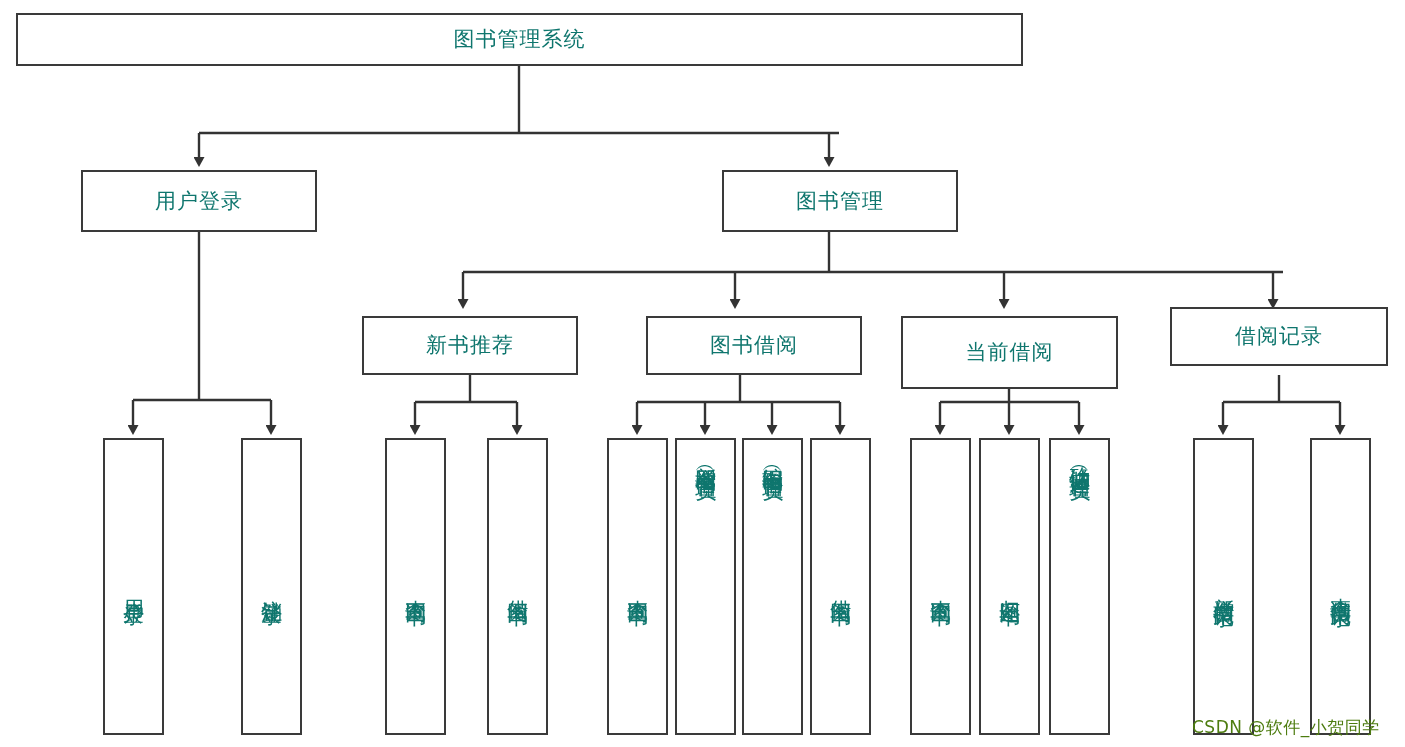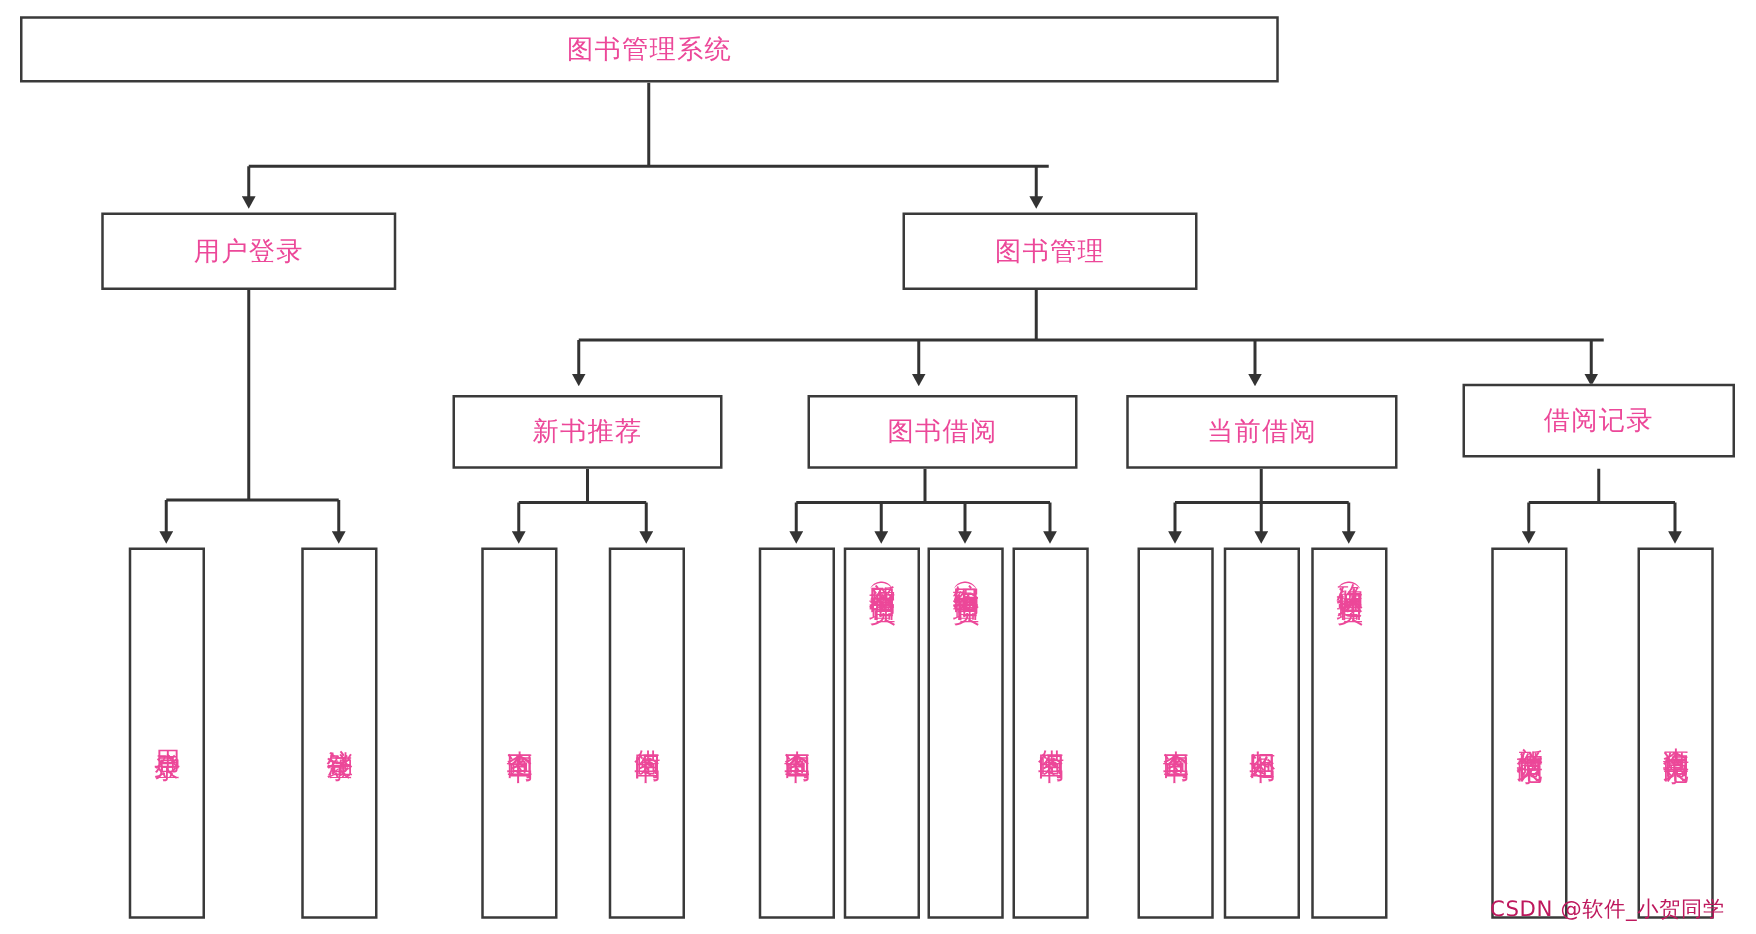--- a/index.html
+++ b/index.html
@@ -21,21 +21,21 @@
     pointer-events:none;
   }
   .node{
     position:absolute;
     box-sizing:border-box;
     background:#ffffff;
     border:2px solid #3a3a3a;
     display:flex;
     align-items:center;
     justify-content:center;
-    color:#ec4899;
+    color:#0f766e;
     z-index:2;
   }
   .node.h{
     font-size:21px;
     letter-spacing:1px;
     line-height:1;
   }
   .node.v{
     font-size:21px;
     letter-spacing:2px;
@@ -49,21 +49,21 @@
   }
   .node.v.mid{
     justify-content:center;
     padding-top:0;
   }
   #watermark{
     position:absolute;
     left:1192px;
     top:716px;
     font-size:17px;
-    color:#be185d;
+    color:#4d7c0f;
     letter-spacing:0.5px;
     white-space:nowrap;
     z-index:5;
     font-family:"DejaVu Sans","Liberation Sans",sans-serif;
   }
 </style>
 </head>
 <body>
 
 <div id="stage">
@@ -118,21 +118,21 @@
     </g>
   </svg>
 
   <div class="node h" style="left:16px;top:13px;width:1007px;height:53px;">图书管理系统</div>
 
   <div class="node h" style="left:81px;top:170px;width:236px;height:62px;">用户登录</div>
   <div class="node h" style="left:711px;top:170px;width:236px;height:62px;margin-left:11px;">图书管理</div>
 
   <div class="node h" style="left:362px;top:316px;width:216px;height:59px;text-align:center;">新书推荐</div>
   <div class="node h" style="left:632px;top:316px;width:216px;height:59px;margin-left:14px;">图书借阅</div>
-  <div class="node h" style="left:901px;top:316px;width:217px;height:59px;">当前借阅</div>
+  <div class="node h" style="left:901px;top:316px;width:217px;height:73px;">当前借阅</div>
   <div class="node h" style="left:1170px;top:307px;width:218px;height:59px;">借阅记录</div>
 
   <div class="node v mid" style="left:103px;top:438px;width:61px;height:297px;">用户登录</div>
   <div class="node v mid" style="left:241px;top:438px;width:61px;height:297px;">注销登录</div>
 
   <div class="node v mid" style="left:385px;top:438px;width:61px;height:297px;">查询图书</div>
   <div class="node v mid" style="left:487px;top:438px;width:61px;height:297px;">借阅图书</div>
 
   <div class="node v mid" style="left:607px;top:438px;width:61px;height:297px;">查询图书</div>
   <div class="node v" style="left:675px;top:438px;width:61px;height:297px;">新增图书（管理员）</div>

